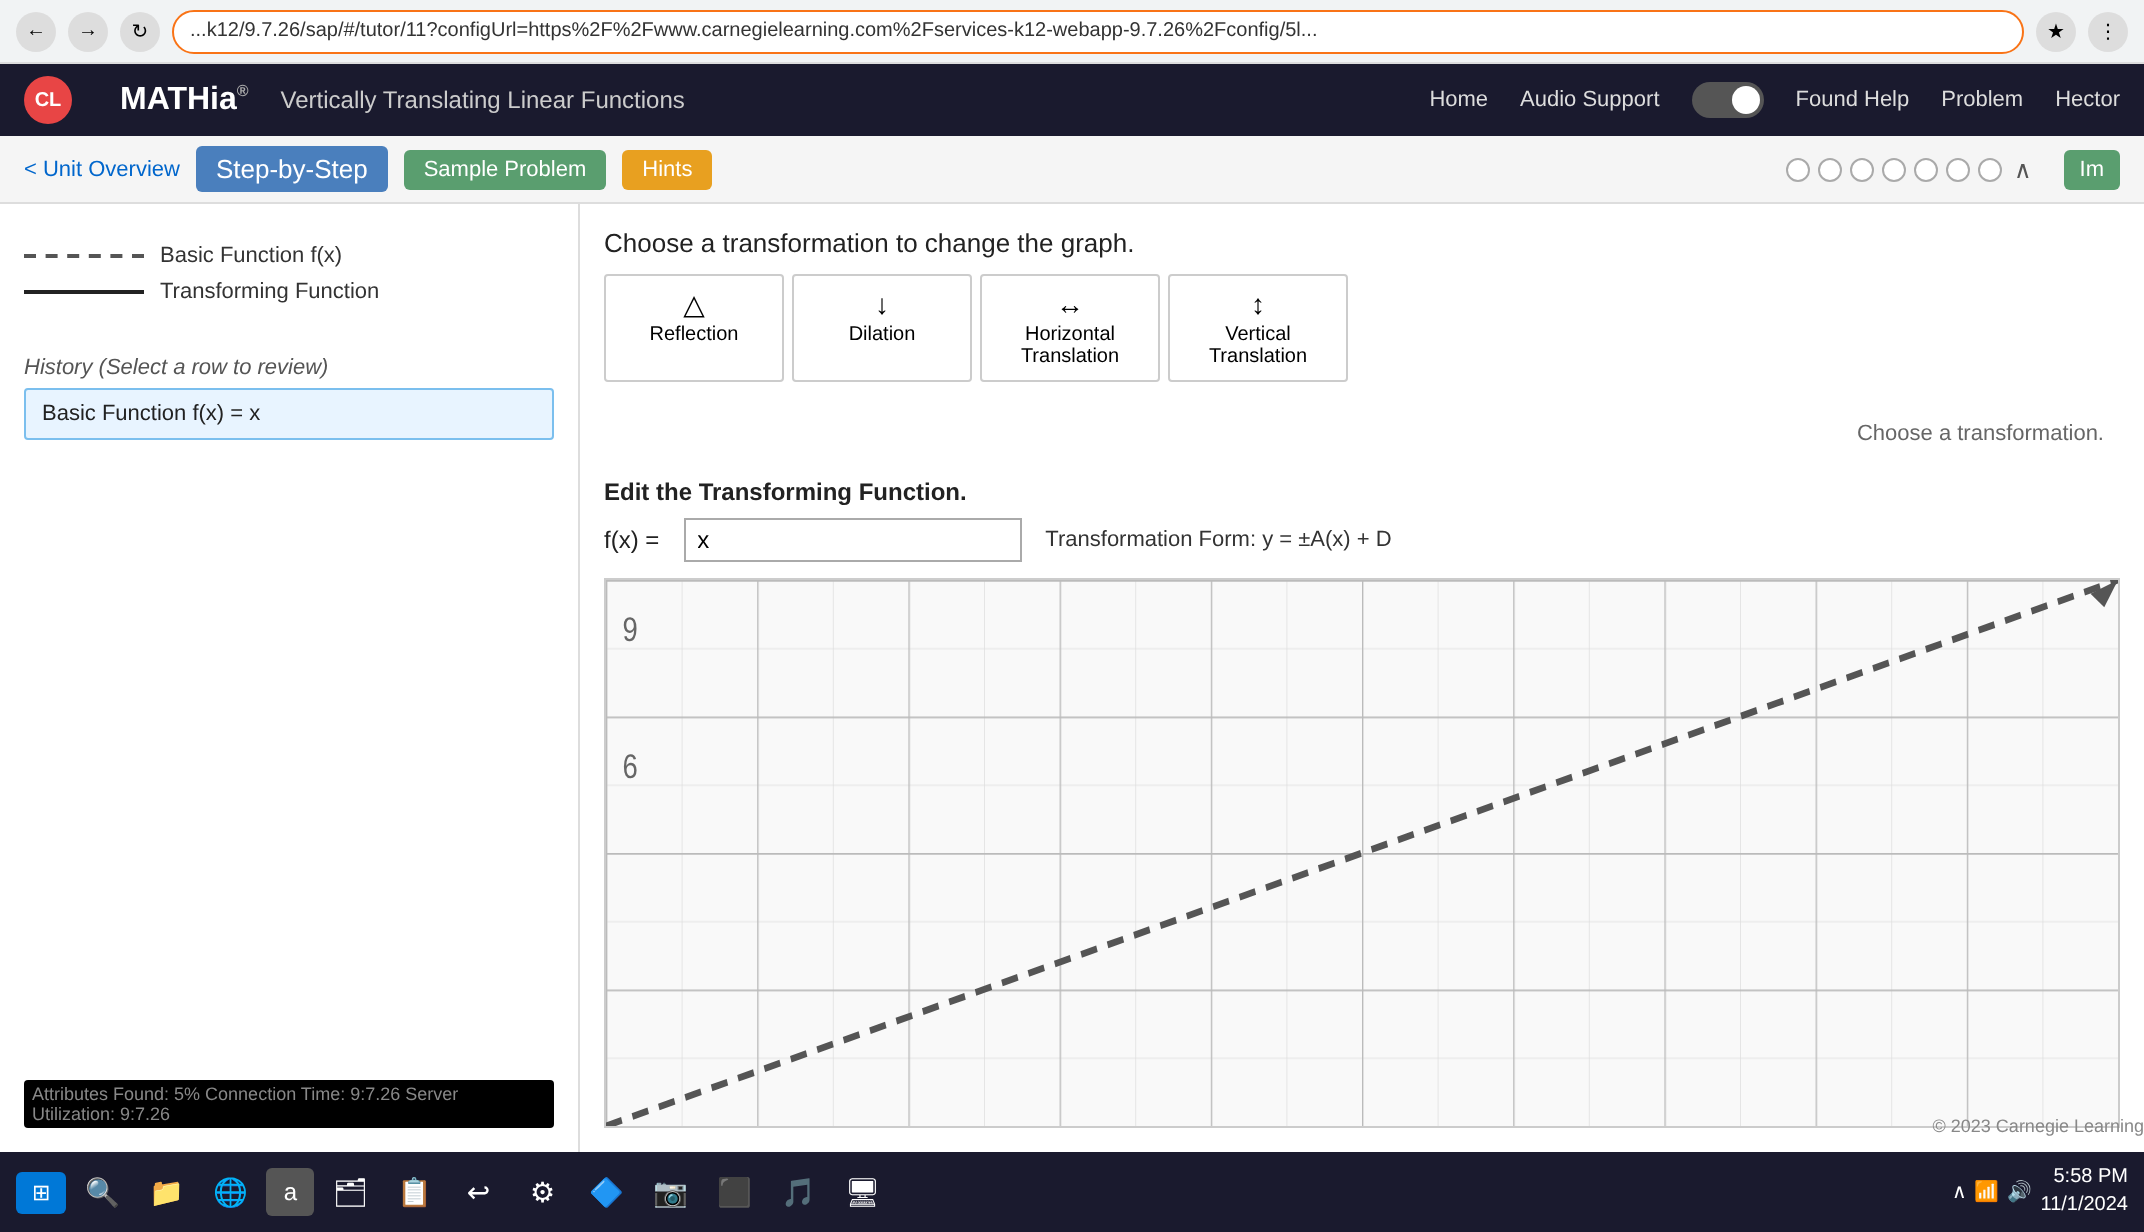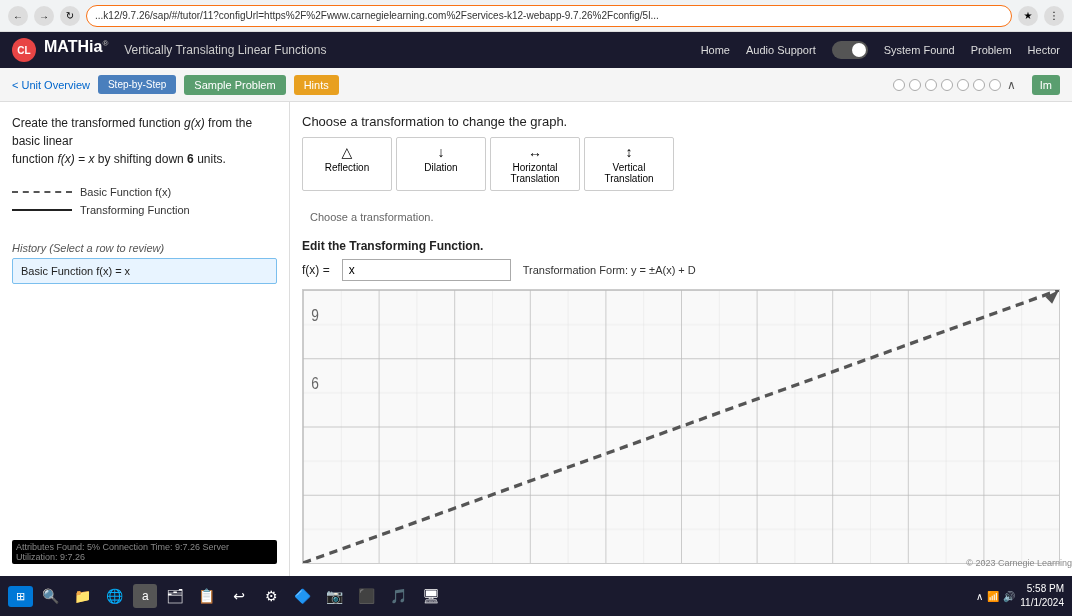--- a/index.html
+++ b/index.html
@@ -49,22 +49,22 @@
       background: #1a1a2e;
       color: white;
       height: 36px;
       display: flex;
       align-items: center;
       padding: 0 12px;
       gap: 16px;
     }
     .logo-area {
       display: flex;
-      align-items: flex-start;
-      gap: 8px;
+      align-items: center;
+      gap: 24px;
     }
     .logo-icon {
       background: #e84545;
       border-radius: 50%;
       width: 24px; height: 24px;
       display: flex; align-items: center; justify-content: center;
       font-size: 10px; font-weight: bold; color: white;
     }
     .logo-text {
       font-size: 16px; font-weight: bold; color: white;
@@ -97,21 +97,21 @@
       align-items: center;
       padding: 0 12px;
       gap: 8px;
     }
     .sub-nav-link {
       font-size: 11px; color: #0066cc; cursor: pointer; text-decoration: none;
     }
     .sub-nav-link:before { content: "< "; }
     .btn-step {
       background: #4a7fbd; color: white; border: none;
-      padding: 4px 10px; border-radius: 3px; font-size: 10px; cursor: pointer;
+      padding: 4px 10px; border-radius: 3px; font-size: 13px; cursor: pointer;
     }
     .btn-sample {
       background: #5a9e6f; color: white; border: none;
       padding: 4px 10px; border-radius: 3px; font-size: 11px; cursor: pointer;
     }
     .btn-hints {
       background: #e8a020; color: white; border: none;
       padding: 4px 10px; border-radius: 3px; font-size: 11px; cursor: pointer;
     }
     .progress-dots {
@@ -225,21 +225,21 @@
       gap: 2px;
       min-width: 90px;
       border-radius: 2px;
     }
     .transform-btn-icon {
       font-size: 14px;
     }
     .choose-text {
       font-size: 11px;
       color: #666;
-      text-align: left;
+      text-align: right;
       padding: 8px;
     }
     .edit-section-title {
       font-size: 12px;
       font-weight: bold;
       color: #222;
       margin: 8px 0 6px 0;
     }
     .edit-row {
       display: flex;
@@ -342,21 +342,21 @@
         <span>MATHia</span><sup>®</sup>
       </span>
     </div>
     <span class="lesson-title">Vertically Translating Linear Functions</span>
     <div class="nav-links">
       <a class="nav-link">Home</a>
       <a class="nav-link">Audio Support</a>
       <div class="nav-toggle">
         <div class="nav-toggle-dot"></div>
       </div>
-      <a class="nav-link">System Found</a>
+      <a class="nav-link">Found Help</a>
       <a class="nav-link">Problem</a>
       <a class="nav-link">Hector</a>
     </div>
   </div>
 
   <div class="sub-nav">
     <a class="sub-nav-link">Unit Overview</a>
     <button class="btn-step">Step-by-Step</button>
     <button class="btn-sample">Sample Problem</button>
     <button class="btn-hints">Hints</button>
@@ -369,24 +369,20 @@
       <div class="dot"></div>
       <div class="dot"></div>
       <span style="font-size:12px; color:#555; margin-left:2px;">∧</span>
     </div>
     <button class="btn-im">Im</button>
   </div>
 
   <div class="main-content">
 
     <div class="left-panel">
-      <div class="problem-text">
-        Create the transformed function <em>g(x)</em> from the basic linear<br>
-        function <em>f(x) = x</em> by shifting down <strong>6</strong> units.
-      </div>
 
       <div class="legend-area">
         <div class="legend-item">
           <div class="legend-line-dashed"></div>
           <span>Basic Function f(x)</span>
         </div>
         <div class="legend-item">
           <div class="legend-line-solid"></div>
           <span>Transforming Function</span>
         </div>

